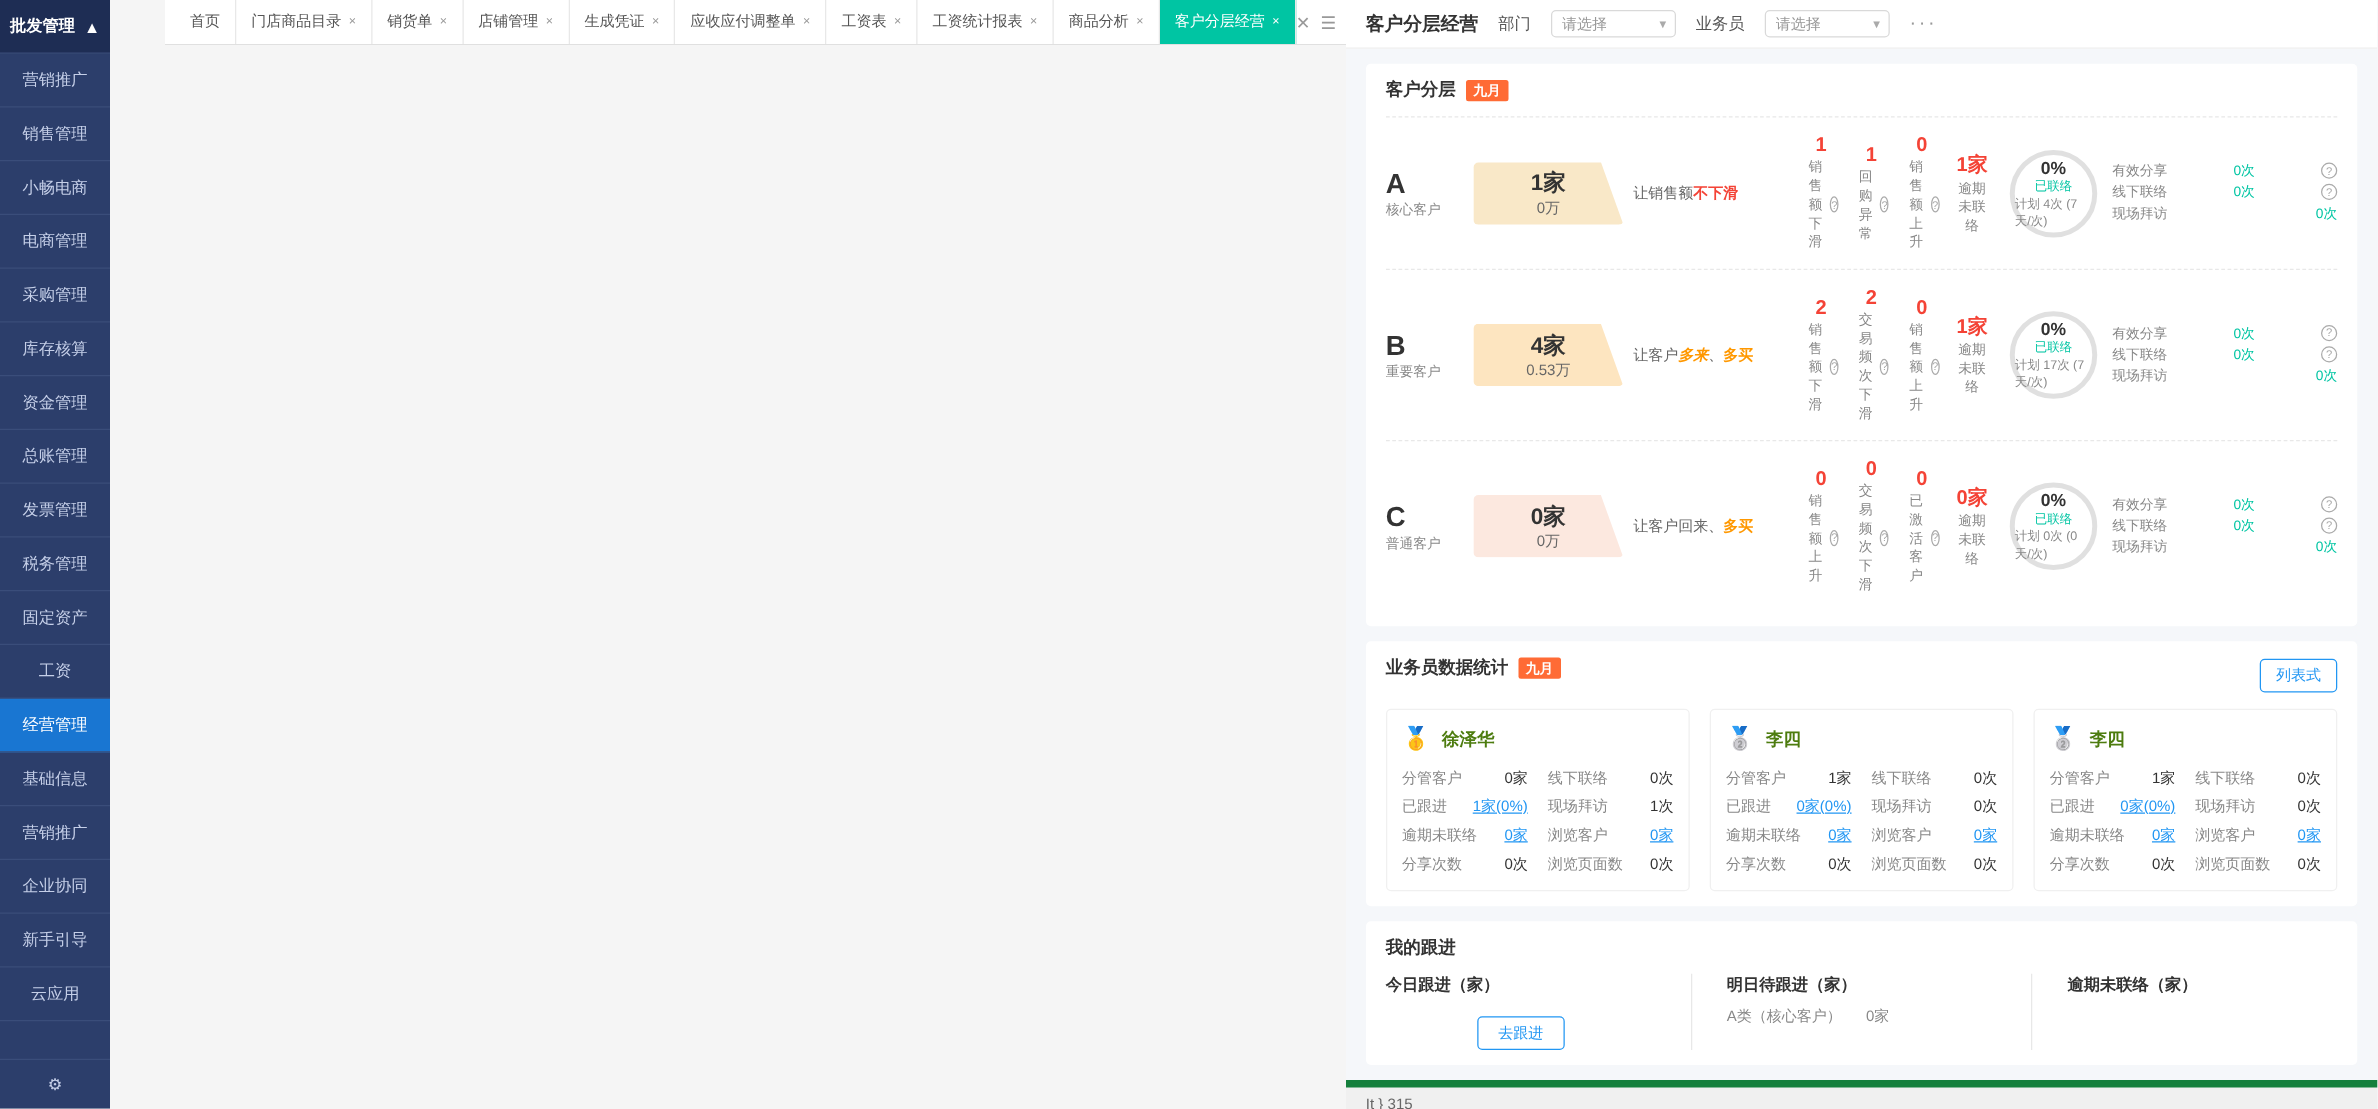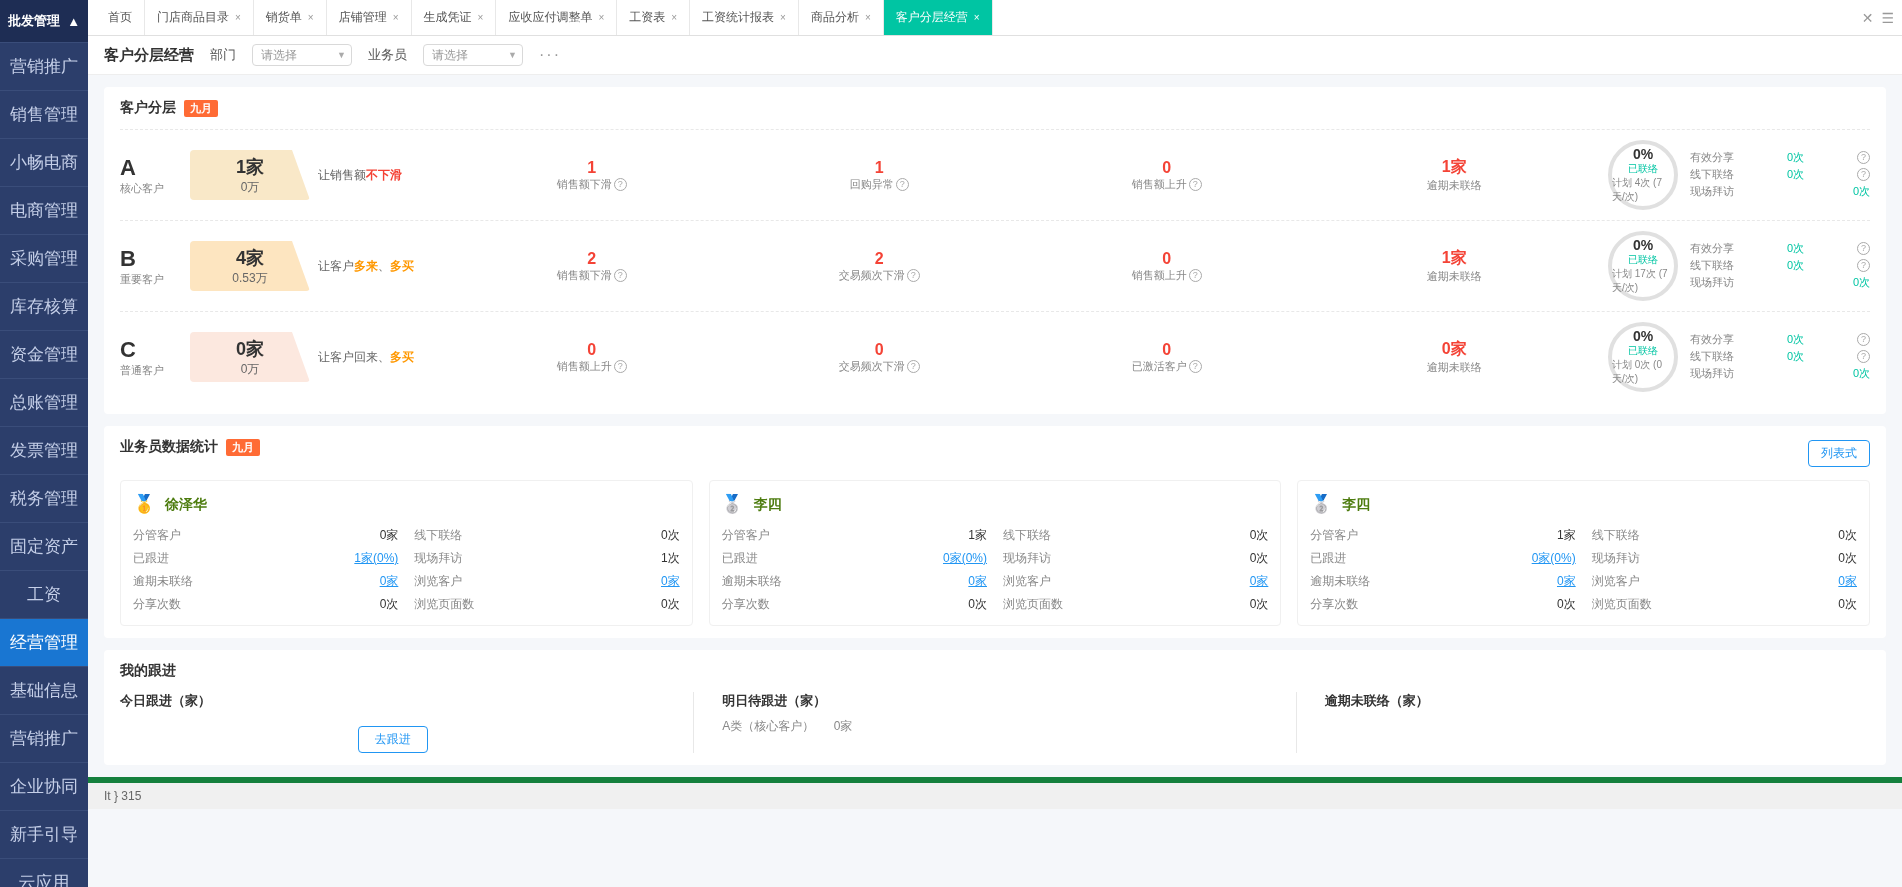--- a/index.html
+++ b/index.html
@@ -23,40 +23,41 @@
       font-weight: bold;
       color: #fff;
       display: flex;
       align-items: center;
       justify-content: space-between;
       border-bottom: 1px solid #3a4d7a;
     }
     .sidebar-item {
       padding: 12px 8px;
       text-align: center;
-      font-size: 17px;
+      font-size: 13px;
       color: #c5cfe8;
       cursor: pointer;
       border-bottom: 1px solid #3a4d7a;
     }
     .sidebar-item.active { background: #1976d2; color: #fff; }
     .sidebar-footer {
       margin-top: auto;
       padding: 12px 8px;
       text-align: center;
       color: #c5cfe8;
       border-top: 1px solid #3a4d7a;
     }
 
     
     .main {
       flex: 1;
       display: flex;
-      flex-direction: column;
+      flex-direction: row;
       overflow: hidden;
+      padding-left: 44px;
     }
 
     
     .tab-bar {
       background: #fff;
       display: flex;
       align-items: center;
       border-bottom: 1px solid #e0e0e0;
       height: 36px;
       padding: 0 8px;
@@ -615,21 +616,21 @@
           <div class="tier-name">重要客户</div>
         </div>
         <div class="tier-count-box">
           <div class="tier-count-bg" style="background:#fde5c0; clip-path: polygon(0 0, 85% 0, 100% 100%, 0 100%);"></div>
           <div class="tier-count-content">
             <div class="tier-count-num"><span>4家</span></div>
             <div class="tier-count-amount">0.53万</div>
           </div>
         </div>
         <div class="tier-suggestion">
-          让客户<span style="color:#ff9800;font-weight:bold;">多来</span>、<span style="color:#ff9800;font-weight:bold;">多买</span>
+          让客户<span style="color:#ff9800;font-weight:bold;font-style:italic;">多来</span>、<span style="color:#ff9800;font-weight:bold;">多买</span>
         </div>
         <div class="tier-stats">
           <div class="stat-block">
             <div class="stat-num">2</div>
             <div class="stat-label">
               <span>销售额下滑</span>
               <span class="info-icon">?</span>
             </div>
           </div>
           <div class="stat-block">

